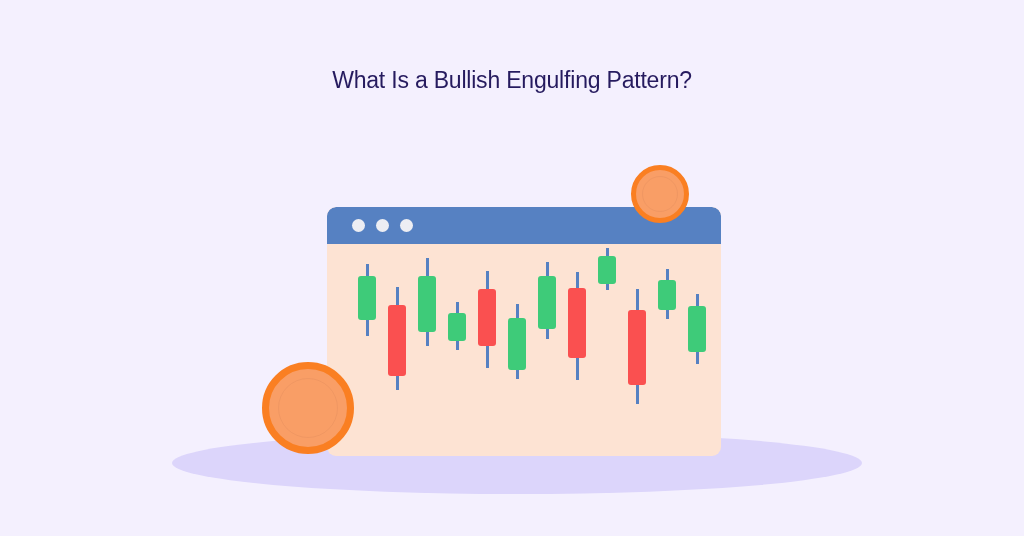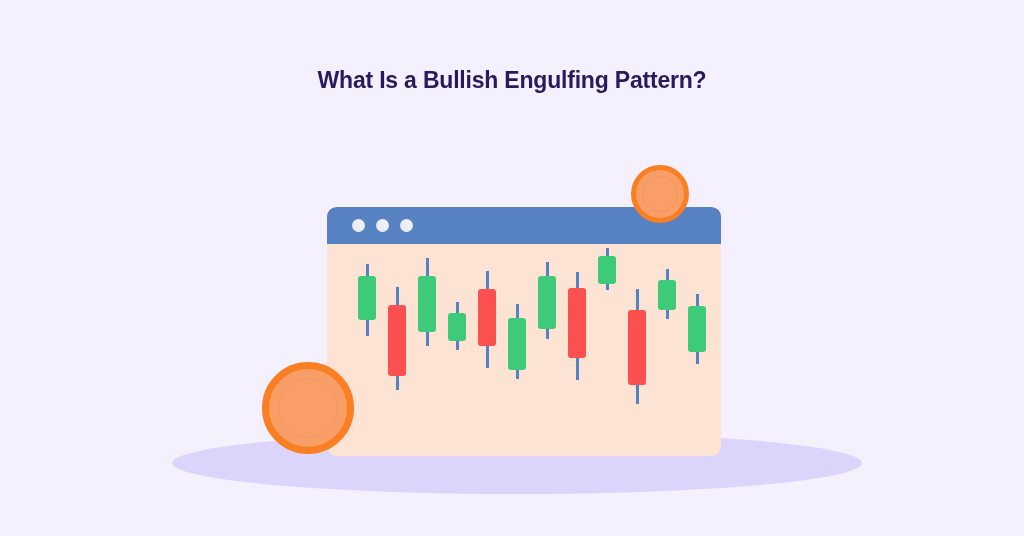--- a/index.html
+++ b/index.html
@@ -18,21 +18,21 @@
     height: 536px;
     background: #f4f0fe;
   }
   #page-title {
     position: absolute;
     left: 0;
     top: 52px;
     width: 1024px;
     text-align: center;
     font-size: 23px;
-    font-weight: bold;
+    font-weight: normal;
     letter-spacing: -0.2px;
     color: #261b5f;
     font-family: "Liberation Sans", sans-serif;
   }
   
   #ground-shadow {
     position: absolute;
     left: 172px;
     top: 432px;
     width: 690px;

